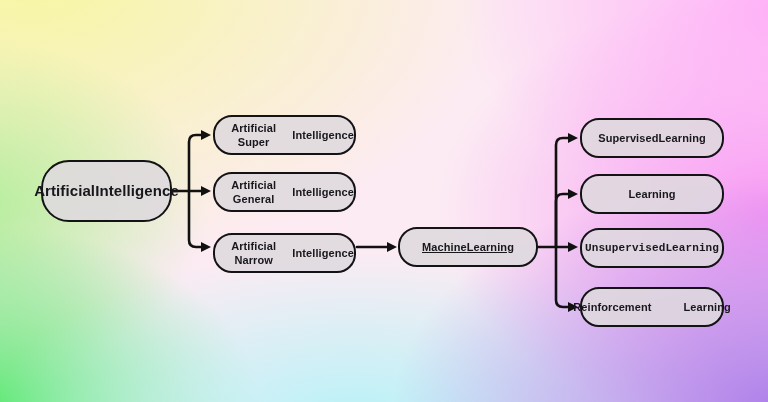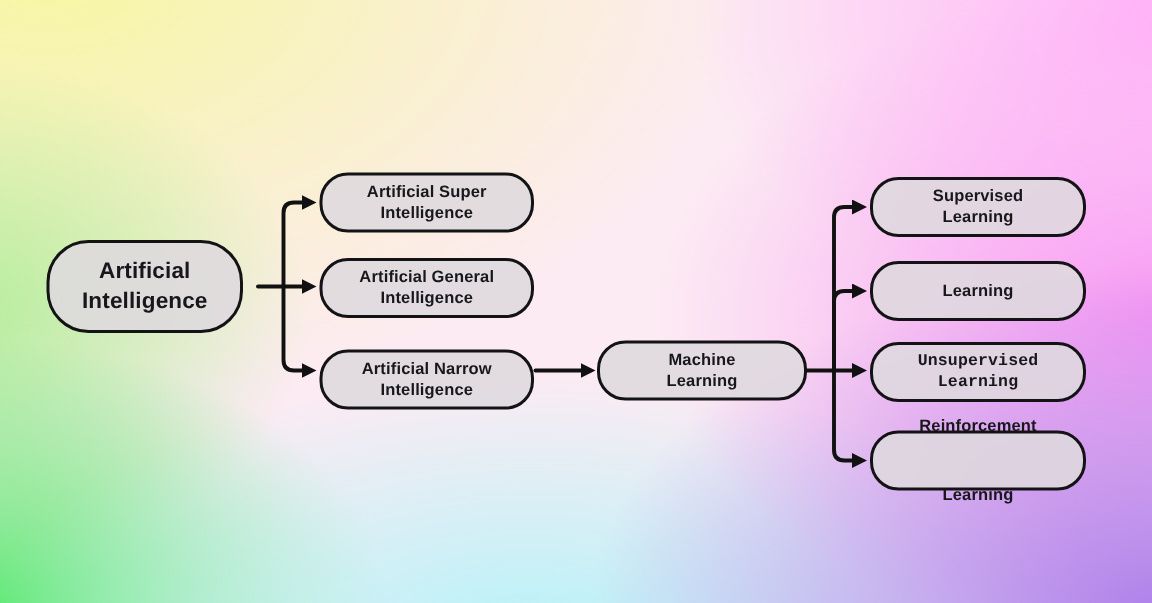--- a/index.html
+++ b/index.html
@@ -18,36 +18,36 @@
       radial-gradient(ellipse 36% 46% at -2% 102%, rgba(80,233,104,0.95) 0%, rgba(80,233,104,0) 100%),
       radial-gradient(ellipse 30% 42% at -3% 52%, rgba(150,238,125,0.70) 0%, rgba(150,238,125,0) 100%),
       radial-gradient(ellipse 62% 74% at 4% -6%, rgba(246,247,158,0.97) 0%, rgba(246,247,158,0) 100%);
   }
   .connectors { position: absolute; left: 0; top: 0; width: 768px; height: 402px; }
   .node {
     position: absolute; box-sizing: border-box;
     background: rgba(222,218,222,0.88);
     border: 2.5px solid #131316;
     border-radius: 19px;
-    display: flex; flex-direction: column;
+    display: flex; flex-direction: row;
     align-items: center; justify-content: center;
     text-align: center;
     color: #17171c; font-weight: bold;
     font-size: 11px; line-height: 14px;
     letter-spacing: 0.1px;
   }
   .node span { display: block; }
   .node-ai {
-    left: 31px; top: 160px; width: 131px; height: 62px;
+    left: 41px; top: 160px; width: 131px; height: 62px;
     border-radius: 28px; font-size: 15px; line-height: 20px;
   }
   .node-asi { left: 213px; top: 115px; width: 143px; height: 40px; }
   .node-agi { left: 213px; top: 172px; width: 143px; height: 40px; }
   .node-ani { left: 213px; top: 233px; width: 143px; height: 40px; text-align: center; }
-  .node-ml  { left: 398px; top: 227px; width: 140px; height: 40px; }
+  .node-ml  { left: 398px; top: 227px; width: 140px; height: 40px; text-decoration: underline; }
   .node-sl  { left: 580px; top: 118px; width: 144px; height: 40px; }
   .node-ssl { left: 580px; top: 174px; width: 144px; height: 40px; }
   .node-ul  { left: 580px; top: 228px; width: 144px; height: 40px; font-family: Liberation Mono, monospace; }
   .node-rl  { left: 580px; top: 287px; width: 144px; height: 40px; gap: 32px; }
 </style>
 </head>
 <body>
 
 <div class="canvas">
 

